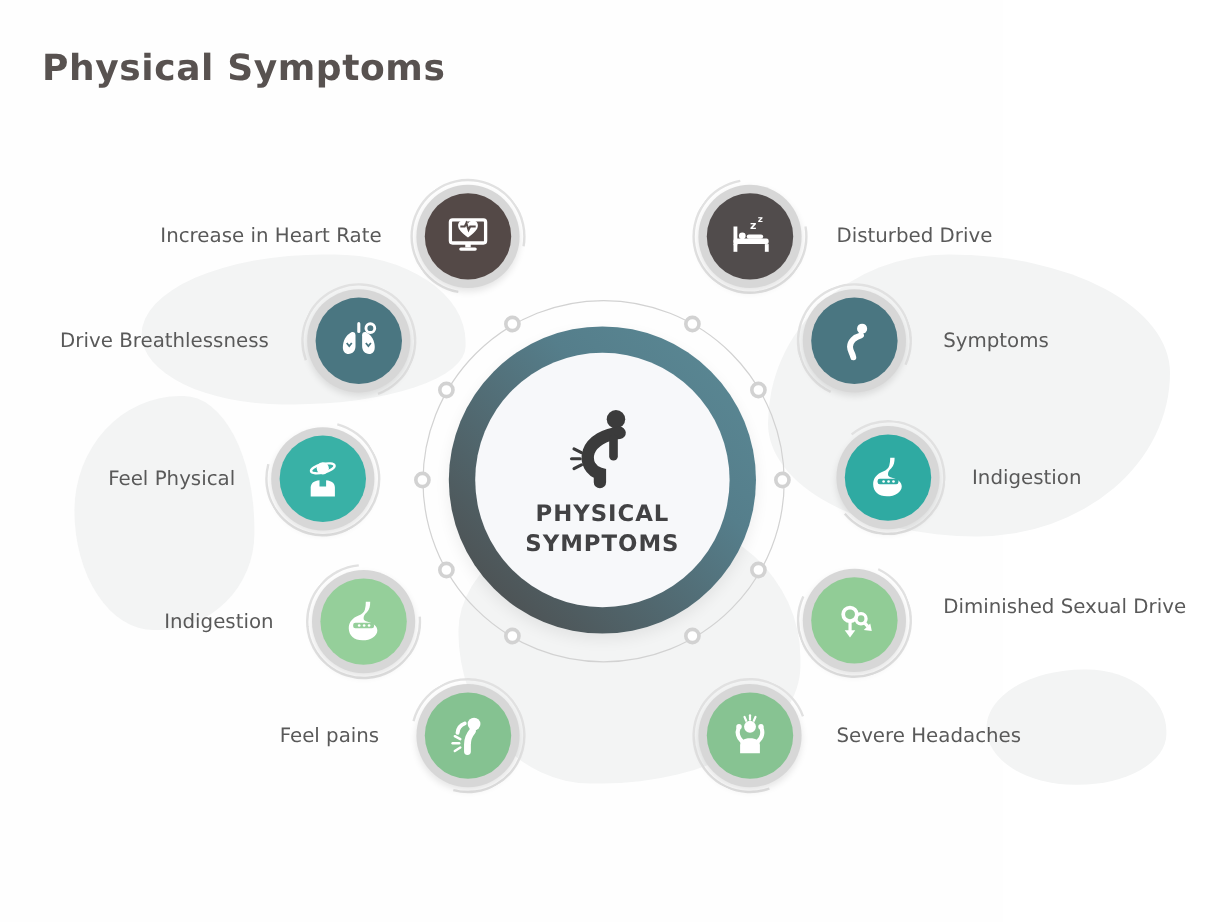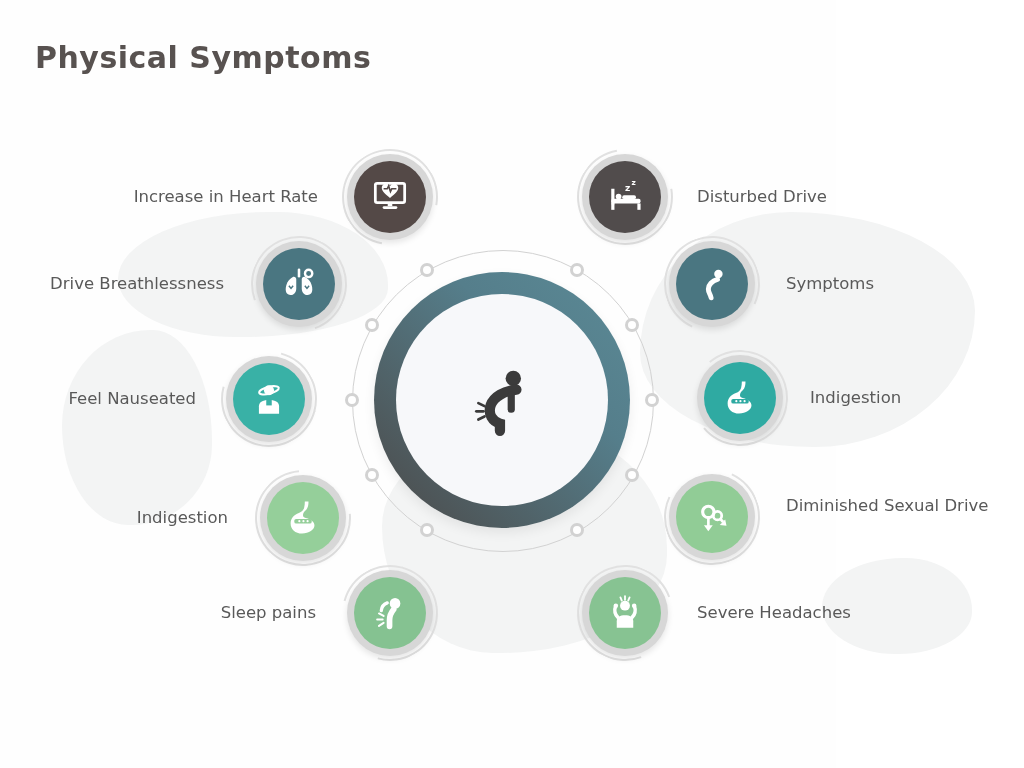--- a/index.html
+++ b/index.html
@@ -77,20 +77,24 @@
   <div class="hub-ring">
     <div class="hub-inner">
       <svg width="74" height="74" viewBox="0 0 72 72">
         <circle cx="47" cy="15" r="7.5" fill="#3b3b3b"></circle>
         <path d="M50 26 C38 27 28 33 25 41 C22 50 27 57 34 59 L34 66" stroke="#3b3b3b" stroke-width="10" fill="none" stroke-linecap="round"></path>
         <path d="M45 31 L45 45" stroke="#3b3b3b" stroke-width="7" stroke-linecap="round" fill="none"></path>
         <path d="M13 39 L19 42" stroke="#3b3b3b" stroke-width="2.6" stroke-linecap="round"></path>
         <path d="M11 47 L18 47" stroke="#3b3b3b" stroke-width="2.6" stroke-linecap="round"></path>
         <path d="M13 55 L19 52" stroke="#3b3b3b" stroke-width="2.6" stroke-linecap="round"></path>
       </svg>
+      <div class="hub-title">
+        <div>PHYSICAL</div>
+        <div>SYMPTOMS</div>
+      </div>
     </div>
   </div>
 
   <div class="sat" style="left:342px;top:149px">
     <div class="sat-arc" style="transform:rotate(-35deg)"></div>
     <div class="sat-ring"></div>
     <div class="sat-bubble" style="background: rgb(84, 73, 71); color: rgb(84, 73, 71);">
       <svg width="44" height="44" viewBox="0 0 48 48">
         <rect x="8" y="9" width="32" height="21" rx="2" fill="none" stroke="#fff" stroke-width="3"></rect>
         <path d="M24 25 C19 21 15 18 15 14 C15 11.2 17 9.5 19.5 9.5 C21.5 9.5 23.2 10.7 24 12.3 C24.8 10.7 26.5 9.5 28.5 9.5 C31 9.5 33 11.2 33 14 C33 18 29 21 24 25 Z" fill="#fff"></path>
@@ -228,22 +232,22 @@
         <circle cx="34" cy="16" r="2.5" fill="#fff"></circle>
         <path d="M19 7 L20.5 10.5" stroke="#fff" stroke-width="2" stroke-linecap="round"></path>
         <path d="M24 5.5 L24 9.5" stroke="#fff" stroke-width="2" stroke-linecap="round"></path>
         <path d="M29 7 L27.5 10.5" stroke="#fff" stroke-width="2" stroke-linecap="round"></path>
       </svg>
     </div>
   </div>
 
   <div class="lbl lbl-r" style="left:30px;top:186px;width:288px">Increase in Heart Rate</div>
   <div class="lbl lbl-r" style="left:30px;top:273px;width:194px">Drive Breathlessness</div>
-  <div class="lbl lbl-r" style="left:30px;top:388px;width:166px">Feel Nauseated</div>
+  <div class="lbl lbl-r" style="left:30px;top:388px;width:166px">Feel Physical</div>
   <div class="lbl lbl-r" style="left:30px;top:507px;width:198px">Indigestion</div>
-  <div class="lbl lbl-r" style="left:30px;top:602px;width:286px">Sleep pains</div>
+  <div class="lbl lbl-r" style="left:30px;top:602px;width:286px">Feel pains</div>
   <div class="lbl" style="left:697px;top:186px;width:260px">Disturbed Drive</div>
   <div class="lbl" style="left:786px;top:273px;width:200px">Symptoms</div>
   <div class="lbl" style="left:810px;top:387px;width:200px">Indigestion</div>
   <div class="lbl" style="left:697px;top:602px;width:280px">Severe Headaches</div>
   <div class="lbl" style="left:786px;top:495px;width:225px">Diminished Sexual Drive</div>
 
 </div>
 
 </body></html>

